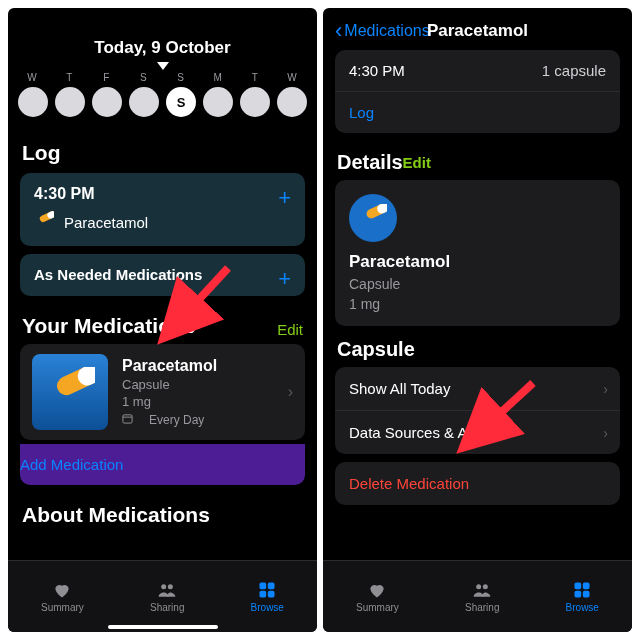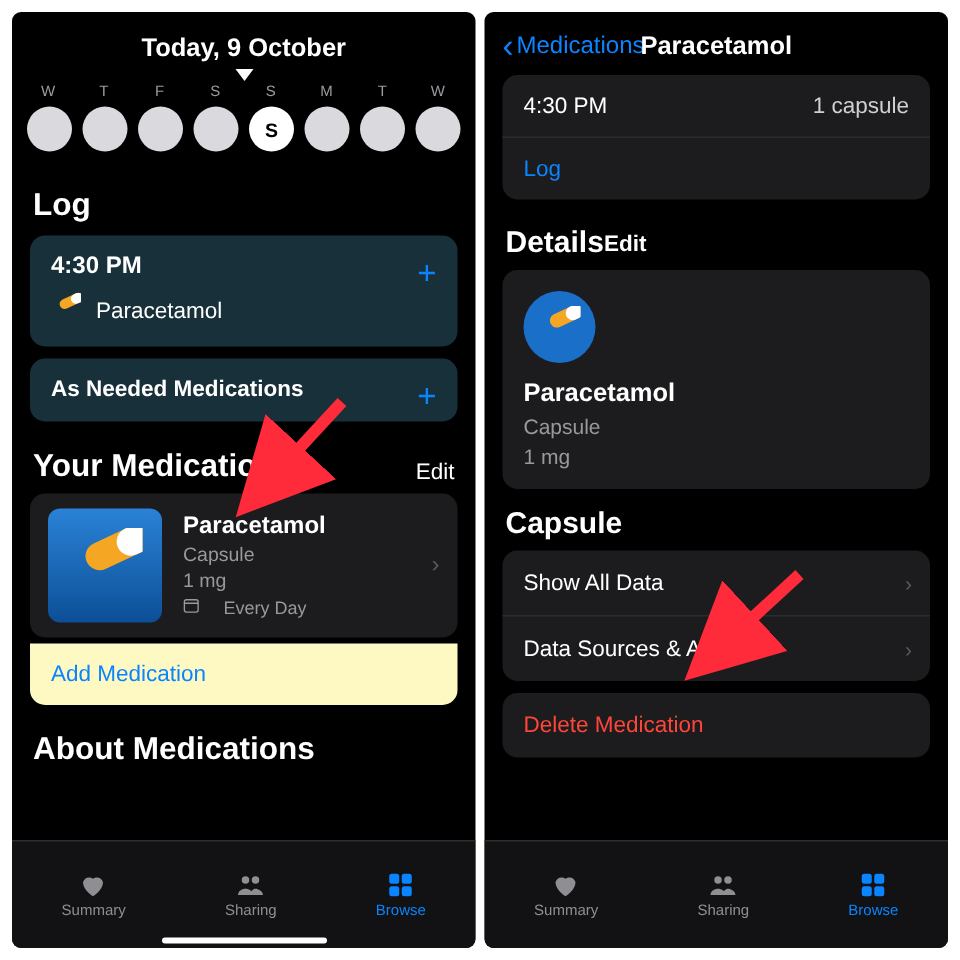--- a/index.html
+++ b/index.html
@@ -17,21 +17,21 @@
     overflow: hidden;
     display: flex; flex-direction: column;
     position: relative;
     min-width: 0;
   }
   .content { flex: 1 1 auto; overflow: hidden; }
 
   
   .date-header {
     text-align: center; font-weight: 600; font-size: 17px;
-    padding: 14px 0 4px;
+    padding: 30px 0 4px;
   }
   .week {
     display: flex; justify-content: space-around;
     font-size: 10px; color: #9a9aa0; letter-spacing: 1px;
     padding: 0 6px;
   }
   .week span { width: 32px; text-align: center; }
   .days {
     display: flex; justify-content: space-around; padding: 4px 6px 12px;
   }
@@ -73,43 +73,43 @@
   }
   .as-needed {
     font-weight:600; font-size:15px;
   }
 
   .row-header {
     display:flex; align-items:flex-end; justify-content:space-between;
     padding: 10px 14px 6px;
   }
   .row-header .title { font-size:21px; font-weight:700; }
-  .link { color:#ffffff; font-size:15px; }
+  .link { color:#84cc16; font-size:15px; }
 
   .med-row {
     background:#1c1c1e; border-radius:10px; margin:0 12px 4px;
     display:flex; align-items:center; gap:14px; padding:10px 12px;
     position:relative;
   }
   .med-img {
     width:76px; height:76px; border-radius:8px;
     background: linear-gradient(#2a82d6,#0c4f97);
     display:flex; align-items:center; justify-content:center;
     flex:none;
   }
   .med-info { flex:1 1 auto; min-width:0; }
   .med-info .name { font-weight:600; font-size:16px; }
   .med-info .sub { color:#98989e; font-size:13px; margin-top:2px; }
   .med-info .freq { color:#98989e; font-size:12px; margin-top:4px; display:flex; align-items:center; gap:16px; }
   .chev { position:absolute; right:12px; top:50%; transform:translateY(-50%); color:#5a5a5e; font-size:16px; }
 
   .btn-link {
     color:#0a84ff; font-size:15px;
-    margin:4px 12px 0; background:#fef9c3;
-    padding:12px 14px; border-bottom-left-radius:10px; border-bottom-right-radius:10px;
+    margin:4px 12px 0; background:#4c1d95;
+    padding:12px 0; border-bottom-left-radius:10px; border-bottom-right-radius:10px;
   }
 
   
   .nav {
     display:flex; align-items:center; padding:10px 12px 6px;
     font-size:17px;
   }
   .nav .back { color:#0a84ff; display:flex; align-items:center; gap:2px; font-size:16px; }
   .nav .title { position:absolute; left:0; right:0; text-align:center; font-weight:600; pointer-events:none; }
 
@@ -329,21 +329,21 @@
       <div class="sub">Capsule</div>
       <div class="sub">1 mg</div>
     </div>
 
     <div class="section-h">
       <span>Capsule</span>
     </div>
 
     <div class="opt-card">
       <div class="opt-row">
-        <span>Show All Data</span>
+        <span>Show All Today</span>
         <span class="chev-r">›</span>
       </div>
       <div class="opt-row">
         <span>Data Sources &amp; Access</span>
         <span class="chev-r">›</span>
       </div>
     </div>
 
     <div class="opt-card red">
       <div class="opt-row">Delete Medication</div>

